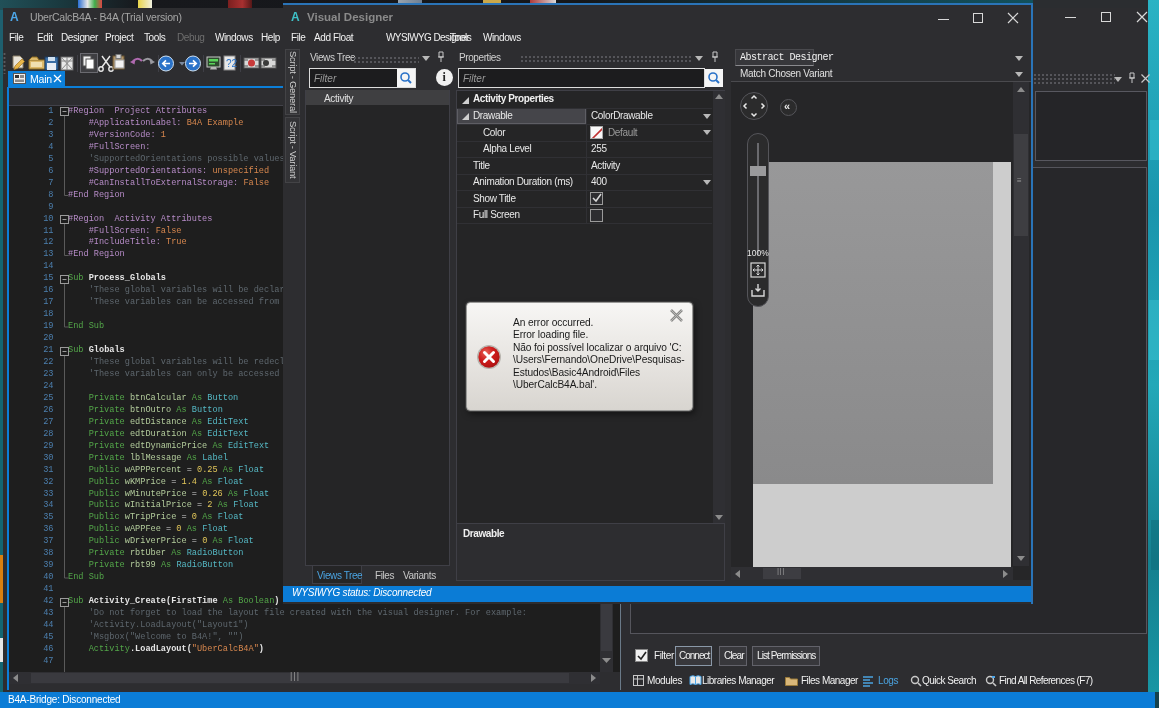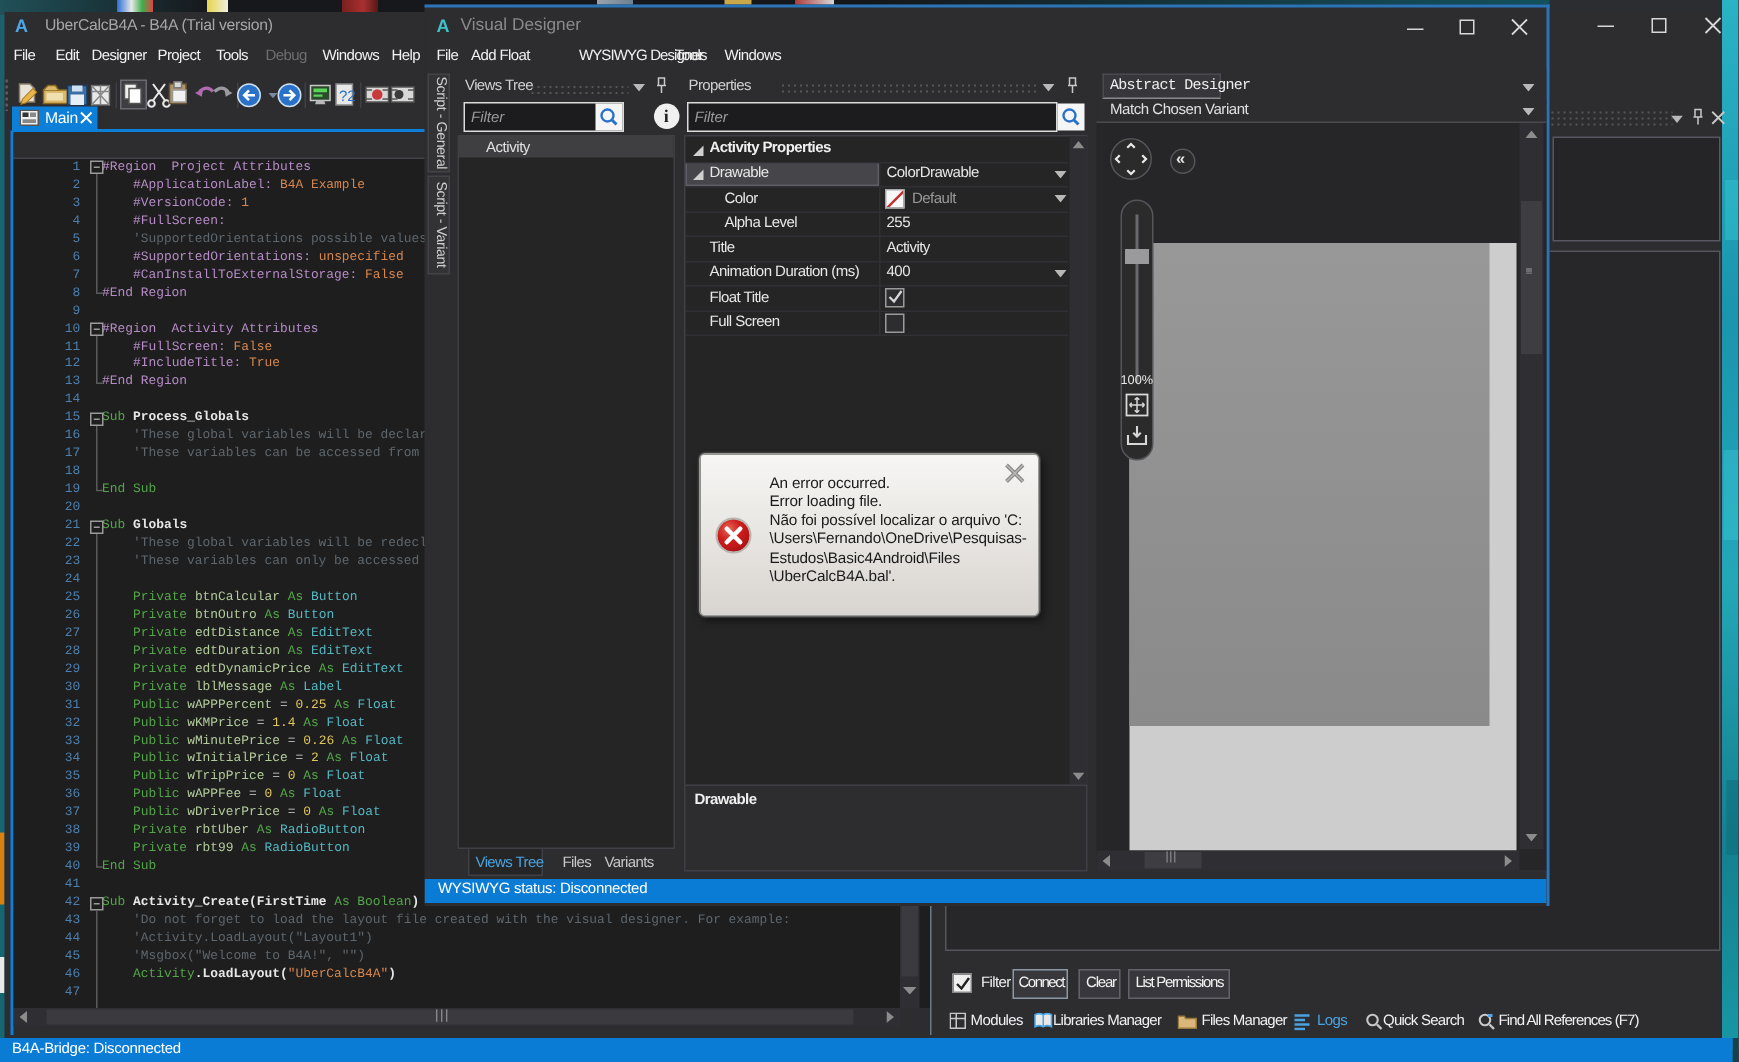--- a/index.html
+++ b/index.html
@@ -335,21 +335,21 @@
   </svg>
 <span class="abs ui" style="left:999px;top:675px;letter-spacing:-0.6px;">Find All References (F7)</span>
 
 <div class="abs" style="left:0;top:692px;width:1155px;height:16px;background:#0b7cd6;">
   <span class="abs" style="left:8px;top:2px;font-size:10px;letter-spacing:-0.2px;color:#fff;">B4A-Bridge: Disconnected</span>
 </div>
 
 <div class="abs" id="vdwin" style="left:283px;top:3px;width:750px;height:601px;background:#2d2d30;border-top:2px solid #2a74b8;border-right:2px solid #2a74b8;z-index:10;overflow:hidden;">
 
   <span class="abs" style="left:8px;top:5px;font-size:12px;font-weight:bold;color:#3ec1c8;">A</span>
-  <span class="abs" style="left:24px;top:6px;font-size:11.5px;color:#8a8a8a;">Visual Designer</span>
+  <span class="abs" style="left:24px;top:6px;font-size:11.5px;color:#8a8a8a;font-weight:bold;">Visual Designer</span>
   <div class="abs" style="left:655px;top:14px;width:11px;height:1px;background:#d8d8d8;"></div>
   <div class="abs" style="left:690px;top:8px;width:10px;height:10px;border:1px solid #d8d8d8;"></div>
   <svg class="abs" style="left:724px;top:7px;" width="12" height="12">
       <path d="M1 1 L11 11 M11 1 L1 11" stroke="#d8d8d8" stroke-width="1.2"></path>
     </svg>
 
   <span class="abs ui" style="left:8px;top:27px;">File</span>
   <span class="abs ui" style="left:31px;top:27px;">Add Float</span>
   <span class="abs ui" style="left:80px;top:27px;letter-spacing:-0.6px;margin-left:23px;">WYSIWYG Designer</span>
   <span class="abs ui" style="left:167px;top:27px;">Tools</span>
@@ -434,21 +434,21 @@
 
     <span class="abs" style="left:16px;top:68.5px;font-size:10px;letter-spacing:-0.35px;color:#e8e8e8;">Title</span>
     <span class="abs" style="left:134px;top:68.5px;font-size:10px;letter-spacing:-0.35px;color:#e8e8e8;">Activity</span>
 
     <span class="abs" style="left:16px;top:85px;font-size:10px;letter-spacing:-0.35px;color:#e8e8e8;">Animation Duration (ms)</span>
     <span class="abs" style="left:134px;top:85px;font-size:10px;letter-spacing:-0.35px;color:#e8e8e8;">400</span>
     <svg class="abs" style="left:246px;top:89px;" width="8" height="5">
         <path d="M0 0 h8 l-4.0 5 z" fill="#b8b8b8"></path>
       </svg>
 
-    <span class="abs" style="left:16px;top:101.5px;font-size:10px;letter-spacing:-0.35px;color:#e8e8e8;">Float Title</span>
+    <span class="abs" style="left:16px;top:101.5px;font-size:10px;letter-spacing:-0.35px;color:#e8e8e8;">Show Title</span>
     <div class="abs" style="left:133px;top:101px;width:13px;height:13px;background:#2d2d30;border:1px solid #9a9a9a;"></div>
     <svg class="abs" style="left:134px;top:101px;" width="12" height="12">
         <path d="M2 6 l3 3 5 -7" stroke="#d8d8d8" stroke-width="1.5" fill="none"></path>
       </svg>
 
     <span class="abs" style="left:16px;top:118px;font-size:10px;letter-spacing:-0.35px;color:#e8e8e8;">Full Screen</span>
     <div class="abs" style="left:133px;top:118px;width:13px;height:13px;background:#2d2d30;border:1px solid #9a9a9a;"></div>
 
     <div class="abs" style="left:0;top:16.5px;width:255px;height:1px;background:#303034;"></div>
     <div class="abs" style="left:0;top:33px;width:255px;height:1px;background:#303034;"></div>
@@ -531,21 +531,21 @@
         <path d="M5 0 v8 l-5 -4.0 z" fill="#8c8c8c"></path>
       </svg>
     <div style="position:absolute;left:32px;top:1px;width:38px;height:11px;background:#3d3d42;"></div>
     <span style="position:absolute;left:46px;top:-1px;color:#9a9a9a;font-size:8px;letter-spacing:0.5px;">|||</span>
     <svg style="position:absolute;left:272px;top:3px;" width="5" height="8">
         <path d="M0 0 v8 l5 -4.0 z" fill="#8c8c8c"></path>
       </svg>
   </div>
 
   <div class="abs" style="left:0;top:581px;width:748px;height:16px;background:#0b7cd6;">
-    <span class="abs" style="left:9px;top:1px;font-size:10px;letter-spacing:-0.2px;color:#fff;">WYSIWYG status: Disconnected</span>
+    <span class="abs" style="left:9px;top:1px;font-size:10px;letter-spacing:-0.2px;color:#fff;font-style:italic;">WYSIWYG status: Disconnected</span>
   </div>
 </div>
 
 <div class="abs" id="errdlg" style="left:466px;top:302px;width:227px;height:109px;z-index:20;background:linear-gradient(180deg,#f7f6f4,#e2dfdb 70%,#d8d5d0);border:1px solid #9a9a98;border-radius:4px;box-shadow:0 0 0 1px #3a3a3a, 2px 3px 6px rgba(0,0,0,0.5);">
   <svg class="abs" style="left:9px;top:41px;" width="26" height="26">
     <circle cx="13" cy="13" r="12" fill="#b8b4ae"></circle>
     <circle cx="13" cy="13" r="10.5" fill="#c41616"></circle>
     <circle cx="13" cy="13" r="10.5" fill="url(#rg)"></circle>
     <defs>
         <radialGradient id="rg" cx="0.35" cy="0.3" r="0.9">

